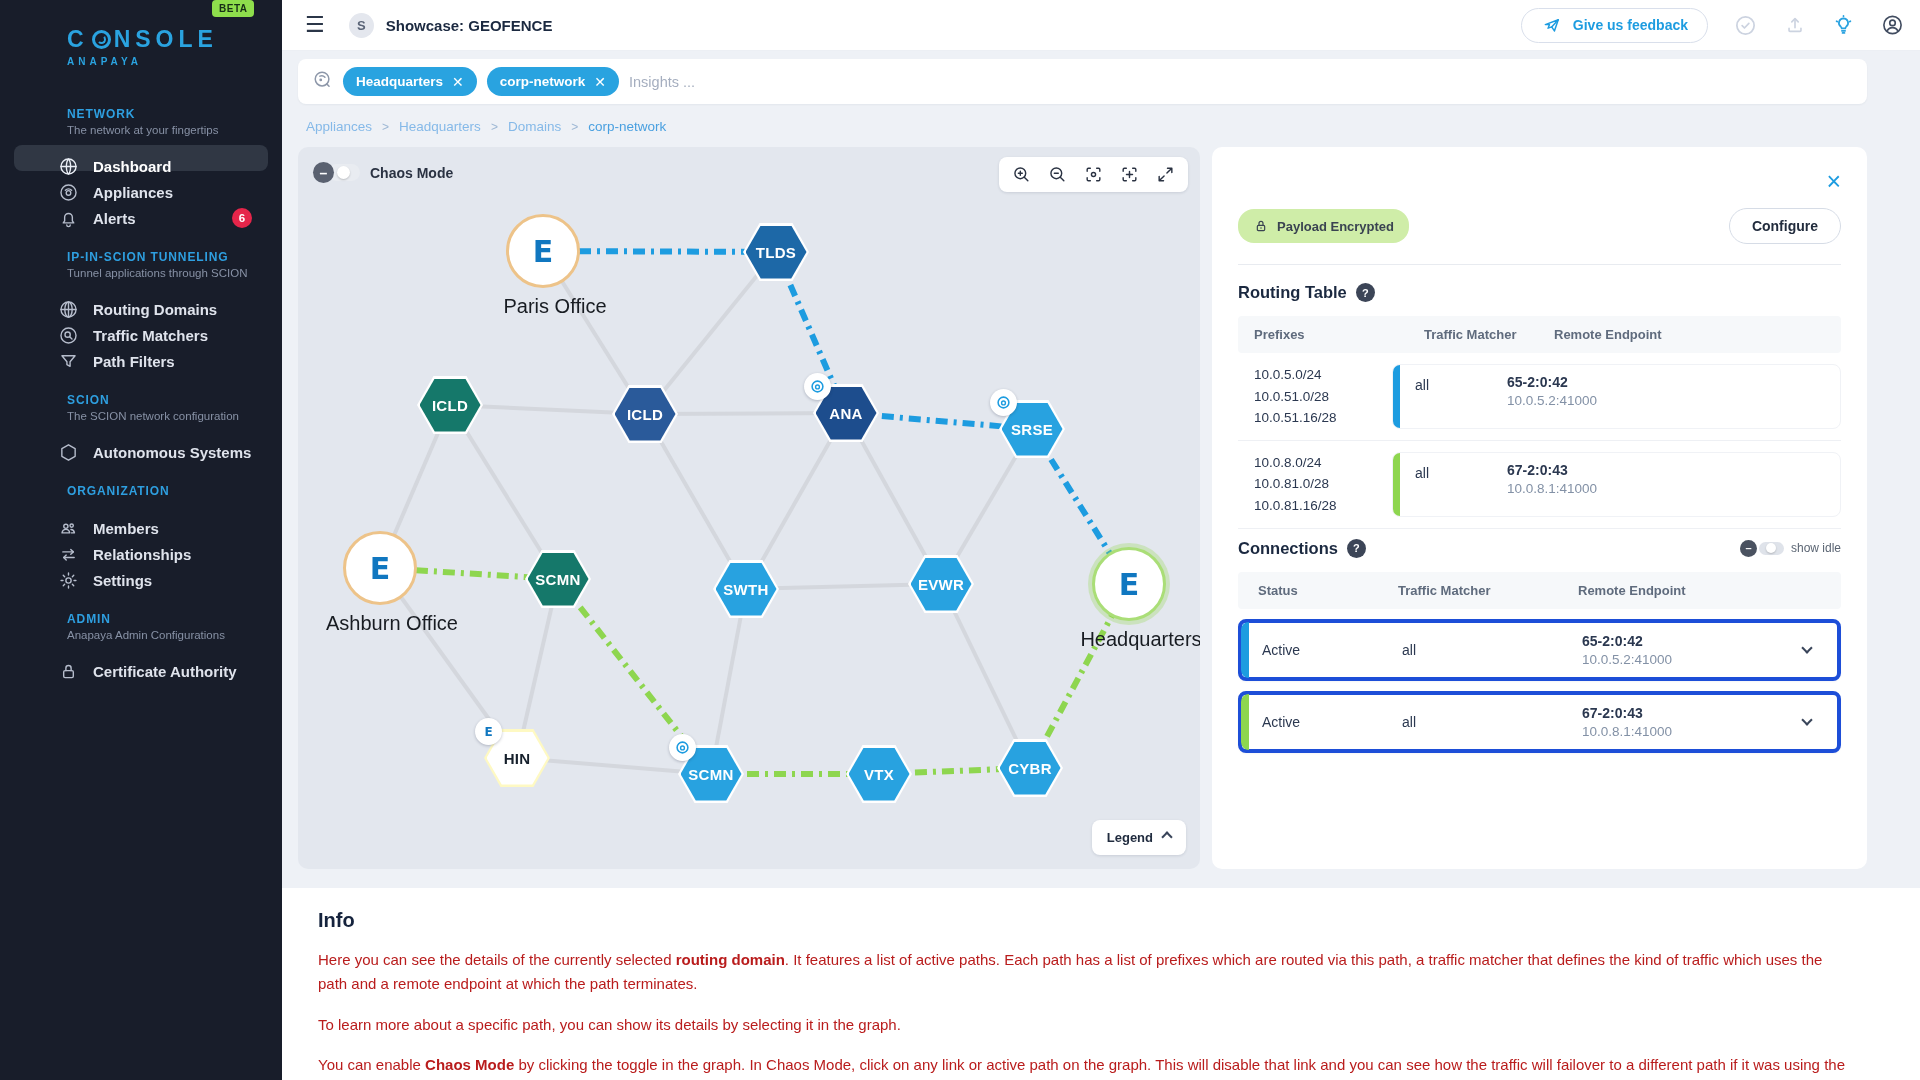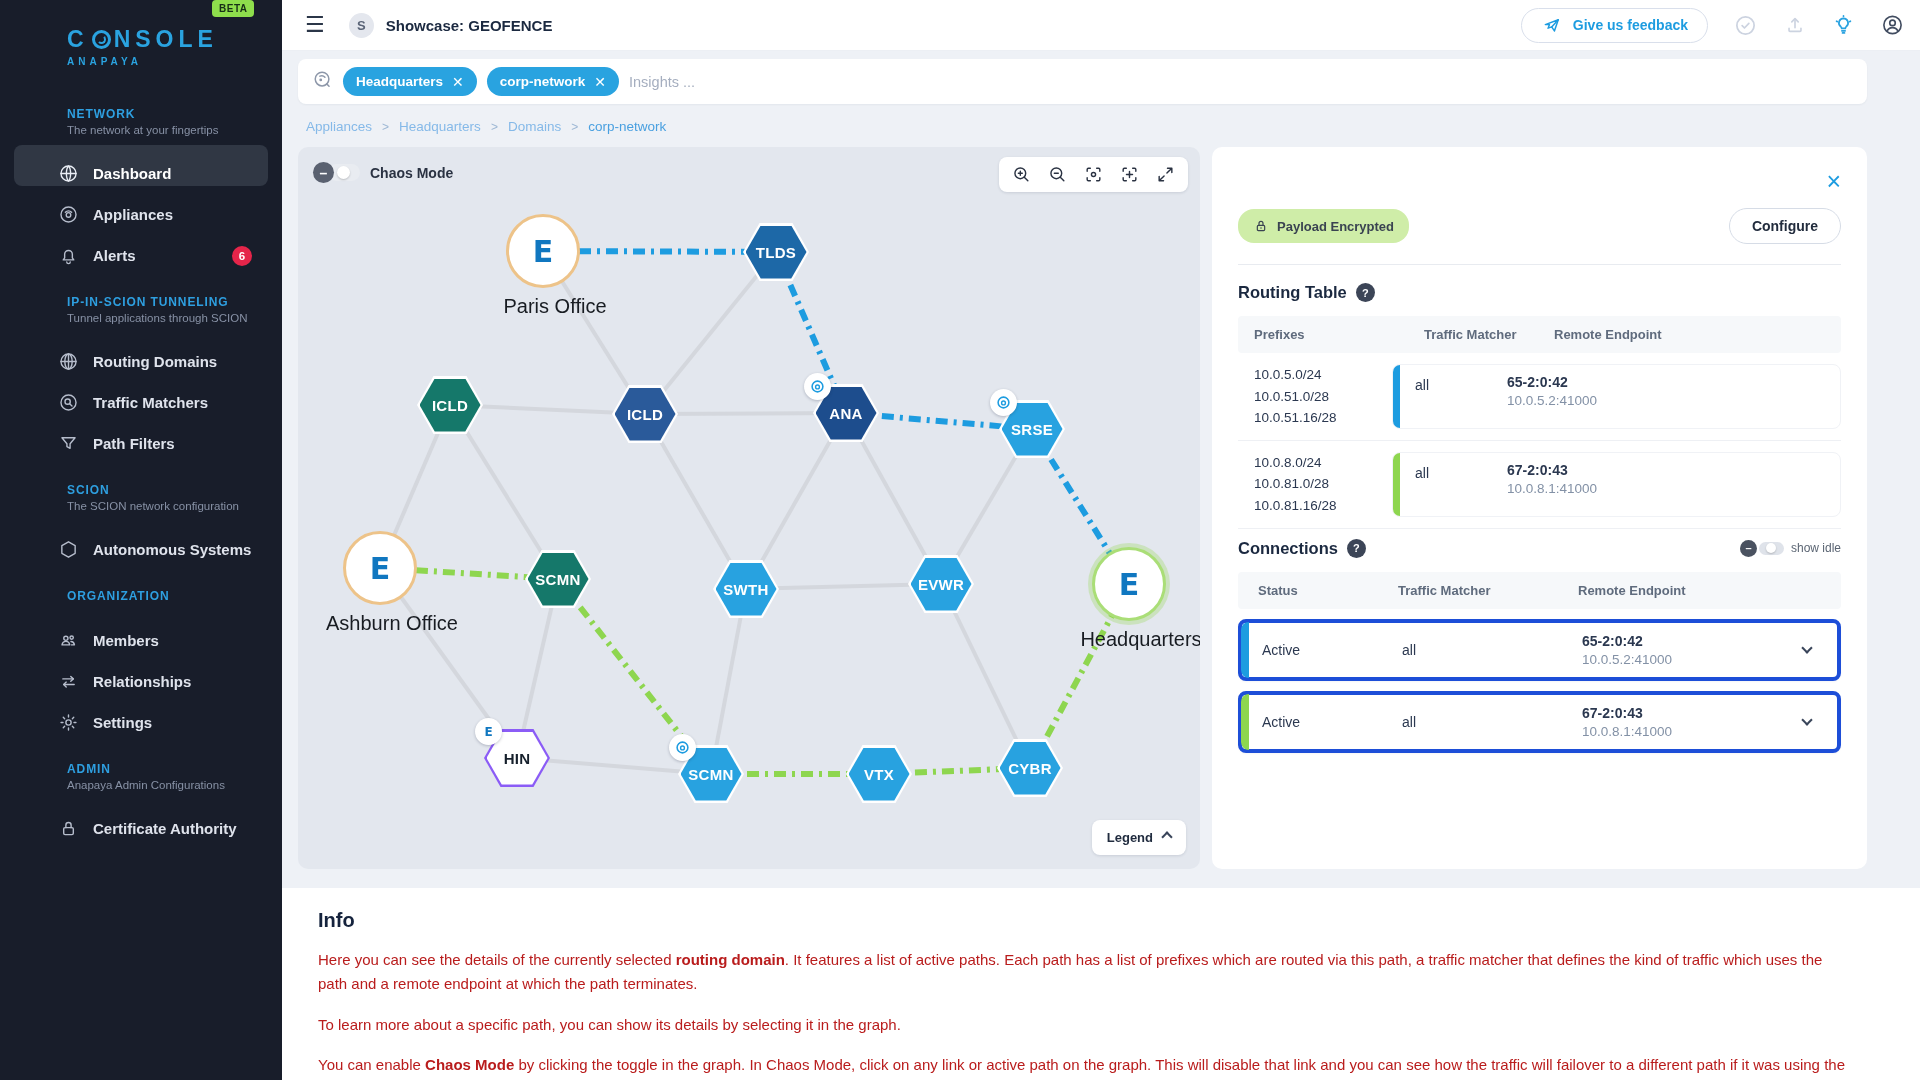--- a/index.html
+++ b/index.html
@@ -13,21 +13,21 @@
   .logo-line { color:#2aa3e0; font-size:23px; font-weight:700; letter-spacing:5px; display:flex; align-items:center; }
   .logo-o { width:19px; height:19px; border:3px solid #2aa3e0; border-radius:50%; display:inline-block; margin:0 3px; position:relative; }
   .logo-o::after { content:''; position:absolute; inset:2px; border:2px solid #2aa3e0; border-radius:50%; border-top-color:transparent; border-left-color:transparent; }
   .logo-sub { color:#2aa3e0; font-size:10px; font-weight:700; letter-spacing:4px; margin-top:3px; }
   .beta { position:absolute; top:0; left:212px; background:#8ede4c; color:#173016; font-size:10px; font-weight:700; padding:3px 7px; border-radius:4px; letter-spacing:.5px; }
   .nav-section { margin-top:27px; }
   .nav-section.first { margin-top:40px; }
   .nav-header { padding:0 20px 0 67px; font-size:12px; font-weight:700; letter-spacing:.9px; color:#2e9fe0; }
   .nav-sub { padding:3px 20px 0 67px; font-size:11.5px; color:#8791a5; }
   .nav-items { margin-top:9px; padding:0 14px; }
-  .nav-item { height:41px; display:flex; align-items:center; gap:14px; padding:16px 10px 0 43px; border-radius:8px; color:#dfe3ec; font-size:15px; font-weight:600; cursor:pointer; }
+  .nav-item { height:26px; display:flex; align-items:center; gap:14px; padding:16px 10px 0 43px; border-radius:8px; color:#dfe3ec; font-size:15px; font-weight:600; cursor:pointer; }
   .nav-item.active { background:#303744; color:#ffffff; }
   .nav-item .ic { width:22px; height:22px; flex-shrink:0; display:flex; align-items:center; justify-content:center; color:#b6bdcc; }
   .nav-item.active .ic { color:#e9edf5; }
   .nav-item svg { stroke:currentColor; fill:none; stroke-width:1.6; stroke-linecap:round; stroke-linejoin:round; }
   .alert-badge { margin-left:auto; margin-right:6px; background:#e5254a; color:#fff; min-width:20px; height:20px; border-radius:10px; font-size:11.5px; font-weight:700; display:flex; align-items:center; justify-content:center; }
 
   
   .main { flex:1; display:flex; flex-direction:column; background:#eef1f6; }
   .topbar { height:51px; background:#fff; border-bottom:1px solid #eceff4; display:flex; align-items:center; padding:0 16px 0 23px; flex-shrink:0; }
   .burger { font-size:22px; color:#2b3648; cursor:pointer; line-height:1; }
@@ -453,21 +453,21 @@
                   <div class="hex-fill" style="background: rgb(40, 162, 224); color: rgb(255, 255, 255);">EVWR</div>
                 </div>
               </div>
               <div class="gnode" style="left: 831px; top: 437px;">
                 <div class="office green">
                   <span class="alogo">E</span>
                 </div>
                 <div class="office-label">Headquarters</div>
               </div>
               <div class="gnode" style="left: 219px; top: 611px;">
-                <div class="hex" style="background: #8b5cf6; text-align: right;">
+                <div class="hex" style="background: #fef9c3; text-align: right;">
                   <div class="hex-fill" style="background: rgb(255, 255, 255); color: rgb(22, 32, 44);">HIN</div>
                 </div>
                 <div class="nbadge">
                   <span class="alogo sm">E</span>
                 </div>
               </div>
               <div class="gnode" style="left: 413px; top: 627px;">
                 <div class="hex" style="background: rgb(255, 255, 255);">
                   <div class="hex-fill" style="background: rgb(40, 162, 224); color: rgb(255, 255, 255);">SCMN</div>
                 </div>

